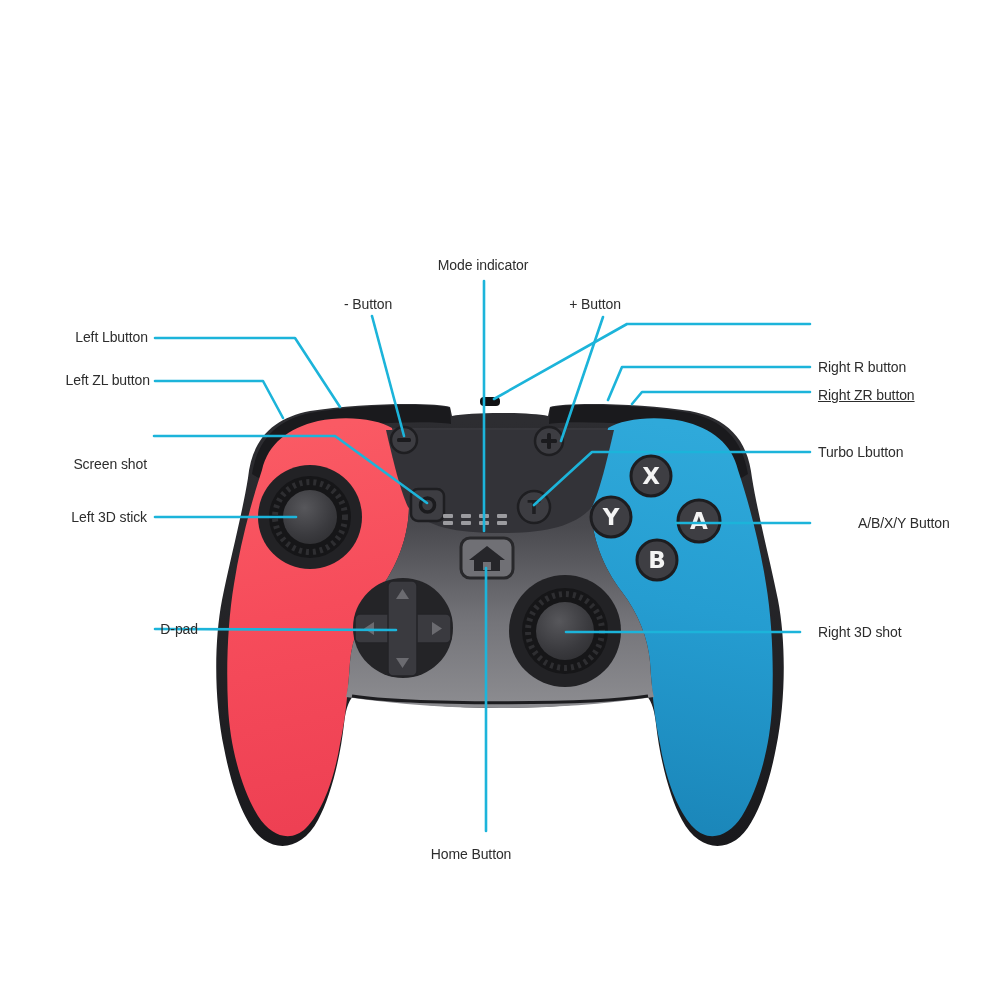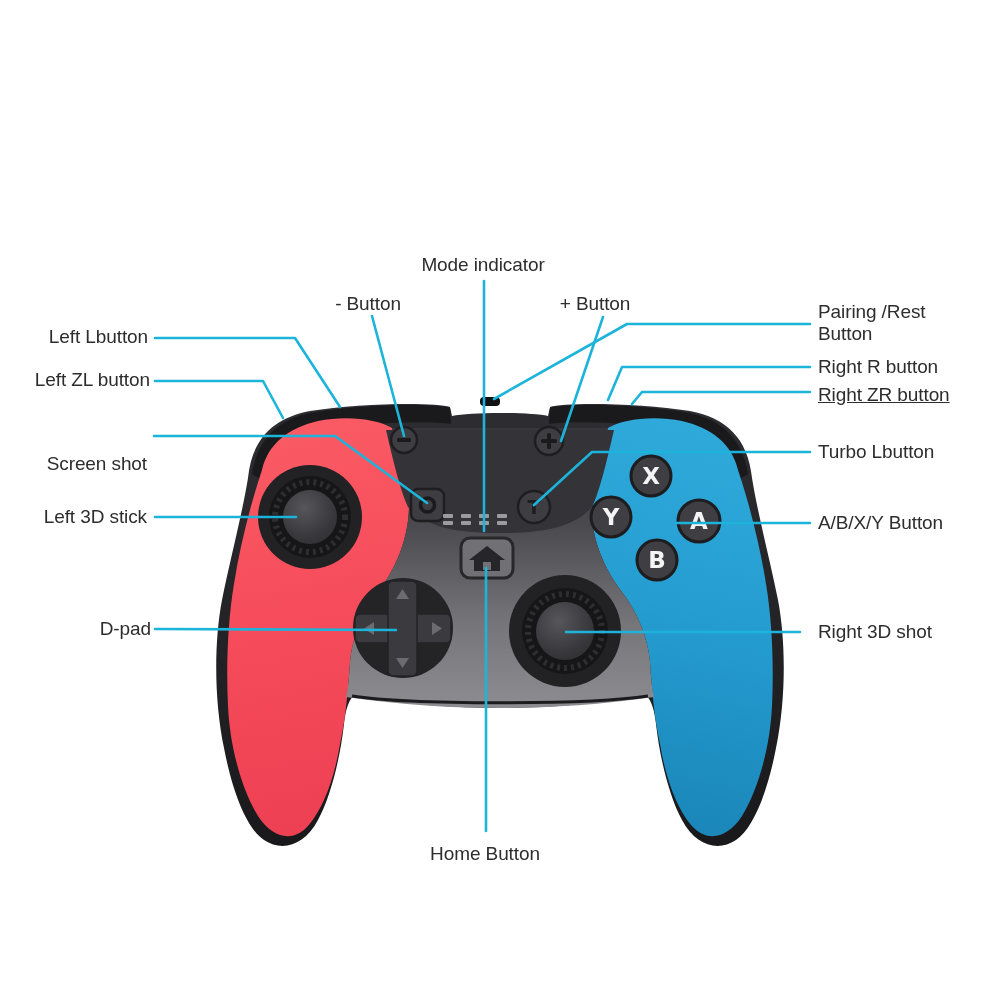--- a/index.html
+++ b/index.html
@@ -2,21 +2,21 @@
 <html style="--background: #ffffff; --callout: #1cb4da; --label-text: #2d2d2d; --body-red: #f7505f; --body-red-deep: #e93a4e; --body-blue: #28a3d6; --body-blue-deep: #1781b4; --body-dark: #28282b; --panel-dark: #333338; --face-gray: #8e8e92; --button-dark: #3d3d42; --button-letter: #f4f4f4;"><head>
 <meta charset="utf-8">
 <style>
   html,body{margin:0;padding:0;background:#fff;}
   .stage{
     position:relative;width:1000px;height:1000px;background:var(--background,#ffffff);
     font-family:"Liberation Sans",sans-serif;overflow:hidden;
   }
   .art{position:absolute;left:0;top:0;width:1000px;height:1000px;}
   .lbl{
-    position:absolute;font-size:19px;line-height:22px;color:var(--label-text,#2d2d2d);
+    position:absolute;font-size:14px;line-height:22px;color:var(--label-text,#2d2d2d);
     white-space:nowrap;letter-spacing:-0.1px;
   }
   .lbl.center{transform:translateX(-50%);}
   .lbl.ralign{text-align:center;}
   .lbl .sub{display:block;}
   .callout{stroke:var(--callout,#1cb4da);stroke-width:2.6;fill:none;stroke-linecap:round;stroke-linejoin:round;}
   .fill-red{fill:url(#gRed);}
   .fill-blue{fill:url(#gBlue);}
   .btn-letter{fill:#f4f4f4;font-weight:bold;font-size:23px;font-family:"DejaVu Sans",sans-serif;text-anchor:middle;}
   .turbo-letter{fill:#1e1e21;font-weight:bold;font-size:19px;font-family:"DejaVu Sans",sans-serif;text-anchor:middle;}
@@ -239,30 +239,26 @@
       <polyline class="callout" points="155,517 296,517"></polyline>
       <polyline class="callout" points="155,629 396,630"></polyline>
       <polyline class="callout" points="486,568 486,831"></polyline>
     </g>
   </svg>
 
   <div class="lbl center" style="left:483px;top:254px;">Mode indicator</div>
   <div class="lbl center" style="left:368px;top:293px;">- Button</div>
   <div class="lbl center" style="left:595px;top:293px;">+ Button</div>
 
-  <div class="lbl" style="left:818px;top:301px;">
-    <span class="sub">Pairing /Rest</span>
-    <span class="sub">Button</span>
-  </div>
   <div class="lbl" style="left:818px;top:356px;">Right R button</div>
   <div class="lbl" style="left:818px;top:384px;text-decoration:underline;">Right ZR button</div>
   <div class="lbl" style="left:818px;top:441px;">Turbo Lbutton</div>
-  <div class="lbl" style="left:818px;top:512px;">A/B/X/Y Button</div>
+  <div class="lbl" style="left:858px;top:512px;">A/B/X/Y Button</div>
   <div class="lbl" style="left:818px;top:621px;">Right 3D shot</div>
 
   <div class="lbl ralign" style="right:852px;top:326px;">Left Lbutton</div>
   <div class="lbl ralign" style="right:850px;top:369px;">Left ZL button</div>
   <div class="lbl ralign" style="right:853px;top:425px;margin-top:28px;">Screen shot</div>
   <div class="lbl ralign" style="right:853px;top:506px;margin-left:28px;">Left 3D stick</div>
-  <div class="lbl ralign" style="right:849px;top:618px;">D-pad</div>
-
-  <div class="lbl center" style="left:485px;top:843px;text-align:right;">Home Button</div>
+  <div class="lbl ralign" style="right:802px;top:618px;">D-pad</div>
+
+  <div class="lbl center" style="left:471px;top:843px;text-align:right;">Home Button</div>
 </div>
 
 </body></html>

